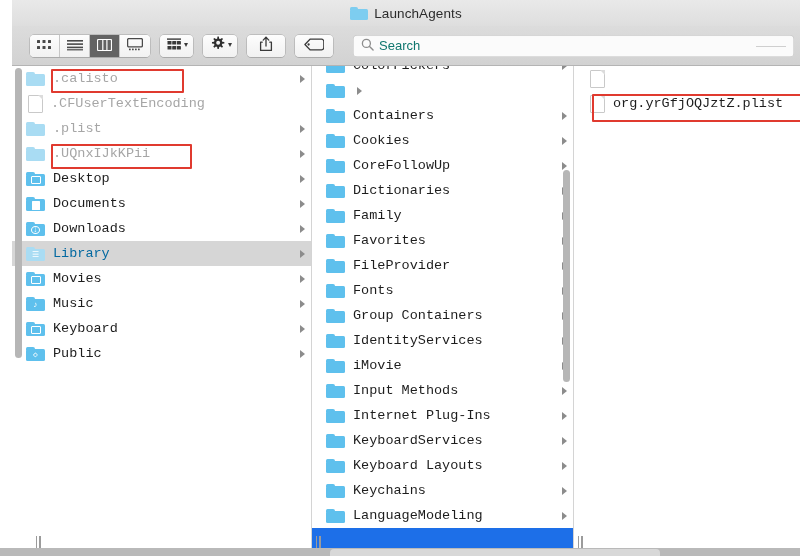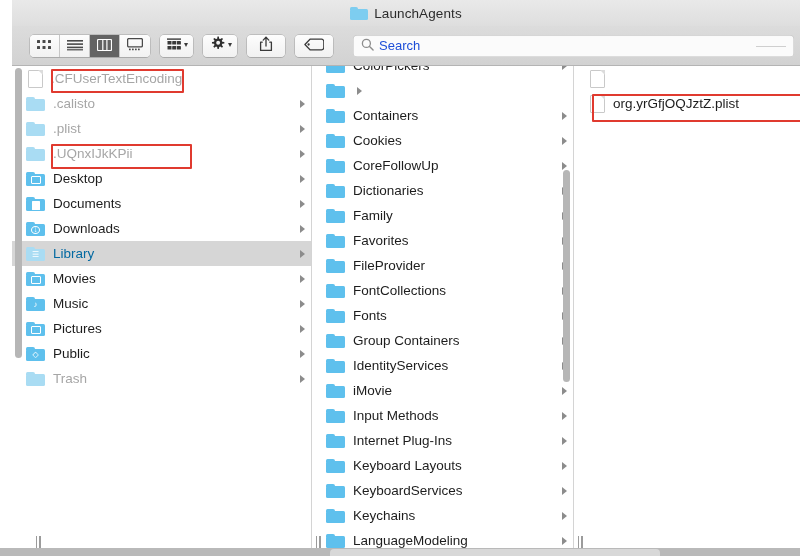--- a/index.html
+++ b/index.html
@@ -96,40 +96,41 @@
     flex: 1 1 auto;
     height: 22px; min-width: 120px;
     background: #fbfbfb;
     border-radius: 4px;
     box-shadow: inset 0 0 0 0.5px #bdbdbd, inset 0 1px 1px rgba(0,0,0,.06);
     display: flex; align-items: center;
     padding: 0 8px; gap: 5px;
     margin-left: 10px;
     position: relative;
   }
-  .search-ph { font-size: 13px; color: #1d4ed8; }
+  .search-ph { font-size: 13px; color: #0f766e; }
   .search-rule {
     position: absolute; right: 8px; top: 11px;
     width: 30px; height: 1px; background: #cfcfcf;
   }
 
   
   .browser {
     flex: 1 1 auto;
     display: flex;
     position: relative;
     background: #ffffff;
     overflow: hidden;
   }
   .col {
     position: relative;
     height: 100%;
     background: #ffffff;
     border-right: 1px solid #d4d4d4;
     overflow: hidden;
+    font-family: Liberation Mono, monospace;
   }
   .col-1 { width: 300px; flex: 0 0 300px; }
   .col-2 { width: 262px; flex: 0 0 262px; }
   .col-3 { flex: 1 1 auto; border-right: none; }
 
   .col-inner { position: relative; }
 
   
   .row {
     height: 25px;
@@ -380,47 +381,47 @@
       <span class="search-ph">Search</span>
       <span class="search-rule"></span>
     </div>
   </div>
 
   <div class="browser">
 
     <div class="col col-1">
       <div class="col-inner" id="col-home">
           <div class="row dim">
+            <span class="ficon pale">
+              <span class="tab"></span>
+              <span class="body"></span>
+            </span>
+            <span class="row-label">.calisto</span>
+            <span class="disc"></span>
+          </div>
+          <div class="row dim">
             <span class="docicon">
               <span class="page"></span>
               <span class="fold"></span>
             </span>
             <span class="row-label">.CFUserTextEncoding</span>
           </div>
           <div class="row dim">
             <span class="ficon pale">
               <span class="tab"></span>
               <span class="body"></span>
             </span>
-            <span class="row-label">.calisto</span>
+            <span class="row-label">.plist</span>
             <span class="disc"></span>
           </div>
           <div class="row dim">
             <span class="ficon pale">
               <span class="tab"></span>
               <span class="body"></span>
             </span>
-            <span class="row-label">.plist</span>
-            <span class="disc"></span>
-          </div>
-          <div class="row dim">
-            <span class="ficon pale">
-              <span class="tab"></span>
-              <span class="body"></span>
-            </span>
             <span class="row-label">.UQnxIJkKPii</span>
             <span class="disc"></span>
           </div>
           <div class="row">
             <span class="ficon">
               <span class="tab"></span>
               <span class="body"></span>
               <span class="gbox"></span>
             </span>
             <span class="row-label">Desktop</span>
@@ -471,38 +472,30 @@
             </span>
             <span class="row-label">Music</span>
             <span class="disc"></span>
           </div>
           <div class="row">
             <span class="ficon">
               <span class="tab"></span>
               <span class="body"></span>
               <span class="gbox"></span>
             </span>
-            <span class="row-label">Pictures</span>
+            <span class="row-label">Keyboard</span>
             <span class="disc"></span>
           </div>
           <div class="row">
             <span class="ficon">
               <span class="tab"></span>
               <span class="body"></span>
               <span class="glyph">◇</span>
             </span>
             <span class="row-label">Public</span>
-            <span class="disc"></span>
-          </div>
-          <div class="row dim">
-            <span class="ficon pale">
-              <span class="tab"></span>
-              <span class="body"></span>
-            </span>
-            <span class="row-label">Trash</span>
             <span class="disc"></span>
           </div>
         </div>
       <div class="vscroll-track-left" style="top:2px;height:290px;"></div>
       <div class="grip" style="left:22px;">
         <i></i>
           <i></i>
       </div>
     </div>
 
@@ -576,28 +569,20 @@
               <span class="body"></span>
             </span>
             <span class="row-label">FileProvider</span>
             <span class="disc"></span>
           </div>
           <div class="row">
             <span class="ficon">
               <span class="tab"></span>
               <span class="body"></span>
             </span>
-            <span class="row-label">FontCollections</span>
-            <span class="disc"></span>
-          </div>
-          <div class="row">
-            <span class="ficon">
-              <span class="tab"></span>
-              <span class="body"></span>
-            </span>
             <span class="row-label">Fonts</span>
             <span class="disc"></span>
           </div>
           <div class="row">
             <span class="ficon">
               <span class="tab"></span>
               <span class="body"></span>
             </span>
             <span class="row-label">Group Containers</span>
             <span class="disc"></span>
@@ -632,29 +617,29 @@
               <span class="body"></span>
             </span>
             <span class="row-label">Internet Plug-Ins</span>
             <span class="disc"></span>
           </div>
           <div class="row">
             <span class="ficon">
               <span class="tab"></span>
               <span class="body"></span>
             </span>
+            <span class="row-label">KeyboardServices</span>
+            <span class="disc"></span>
+          </div>
+          <div class="row">
+            <span class="ficon">
+              <span class="tab"></span>
+              <span class="body"></span>
+            </span>
             <span class="row-label">Keyboard Layouts</span>
-            <span class="disc"></span>
-          </div>
-          <div class="row">
-            <span class="ficon">
-              <span class="tab"></span>
-              <span class="body"></span>
-            </span>
-            <span class="row-label">KeyboardServices</span>
             <span class="disc"></span>
           </div>
           <div class="row">
             <span class="ficon">
               <span class="tab"></span>
               <span class="body"></span>
             </span>
             <span class="row-label">Keychains</span>
             <span class="disc"></span>
           </div>

